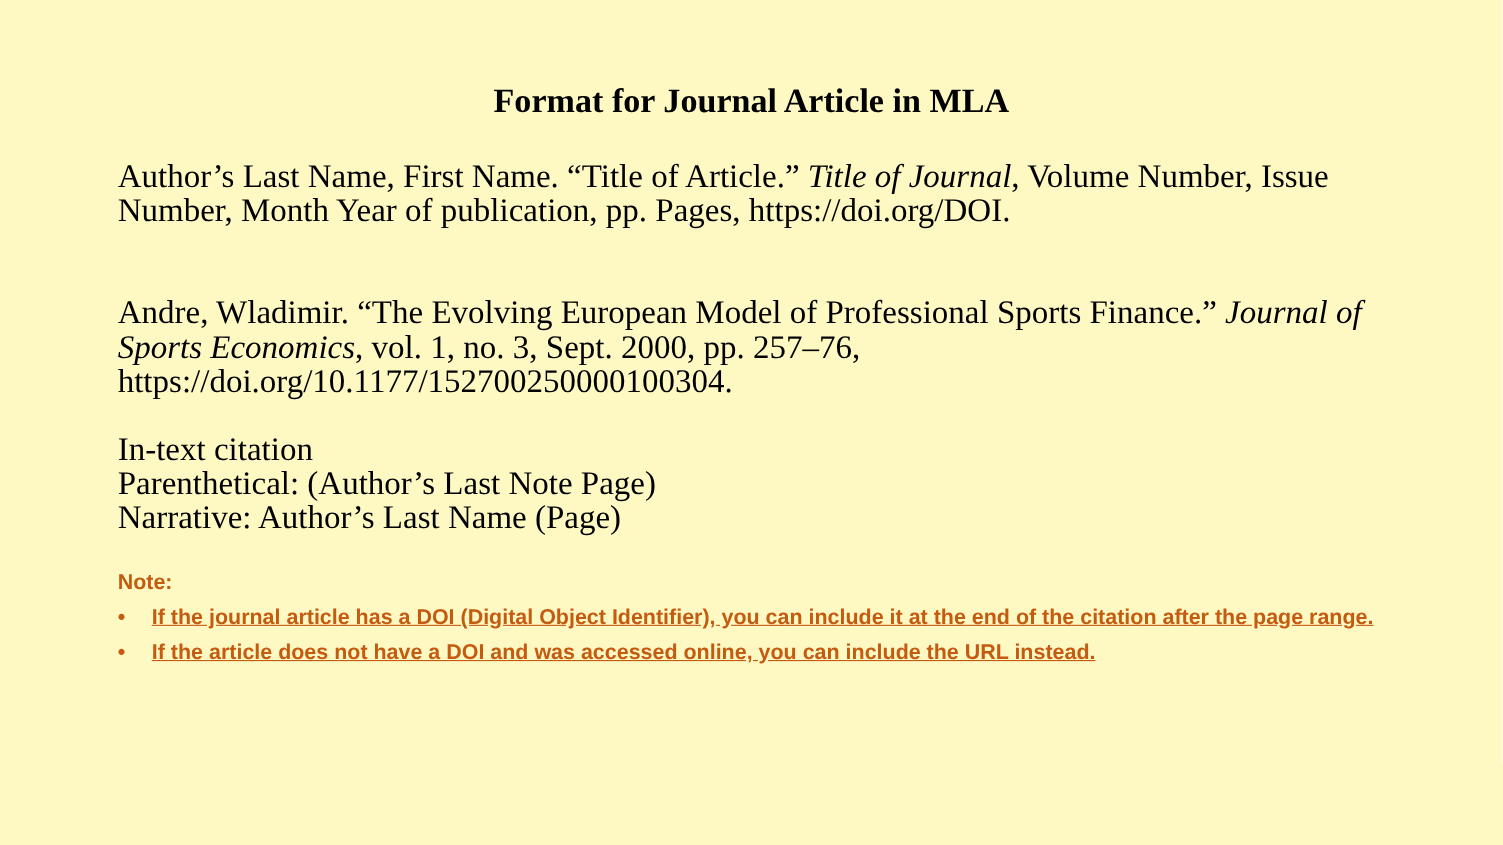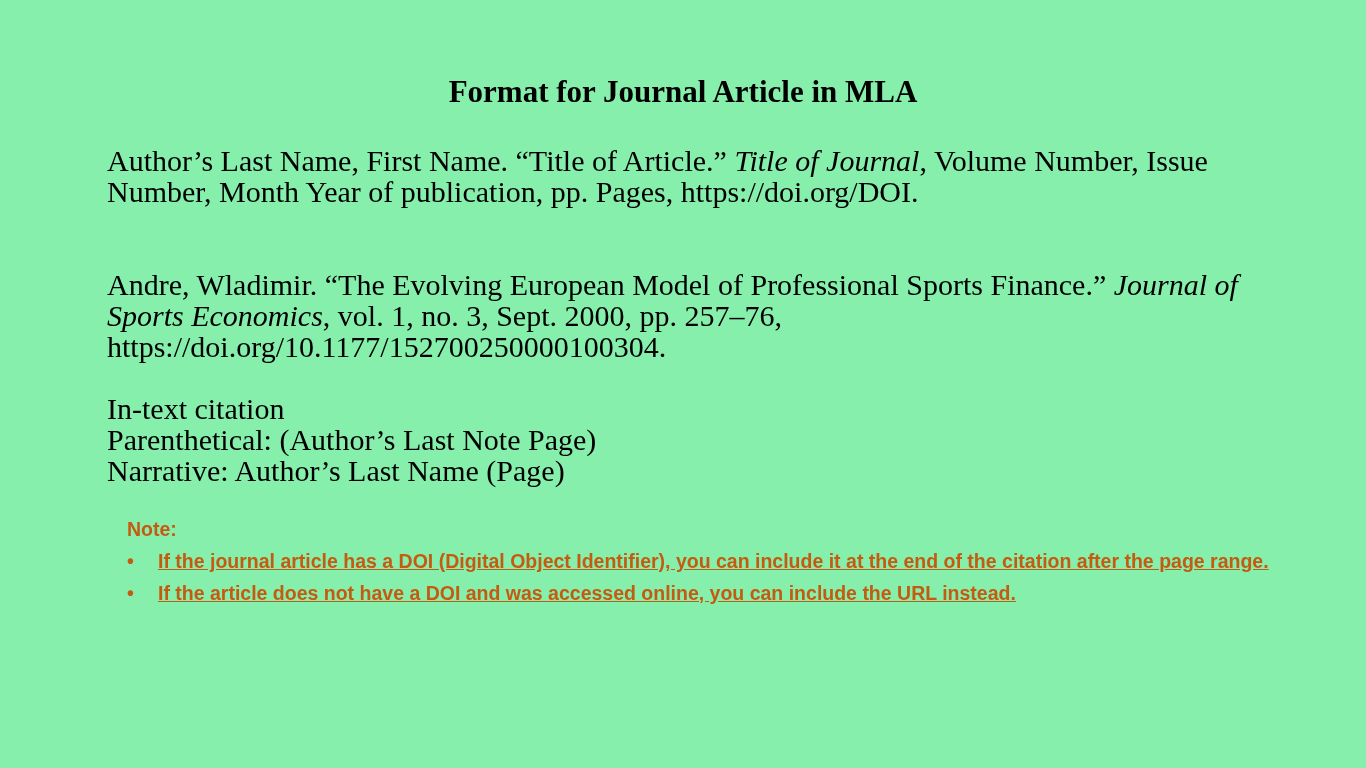--- a/index.html
+++ b/index.html
@@ -13,21 +13,21 @@
     position: relative;
     font-family: "Liberation Serif", serif;
     color: #000000;
     overflow: hidden;
   }
   .slide {
     position: absolute;
     left: 0; top: 0;
     width: 1366px;
     height: 768px;
-    background: #86efac;
+    background: #fef9c3;
   }
   .title {
     position: absolute;
     left: 0;
     top: 72px;
     width: 1366px;
     text-align: center;
     font-family: "Liberation Serif", serif;
     font-weight: bold;
     font-size: 31px;
@@ -54,21 +54,20 @@
     font-style: italic;
   }
   .note-block {
     position: absolute;
     left: 107px;
     top: 515px;
     width: 1180px;
     font-family: "Liberation Sans", sans-serif;
     color: #C55A11;
     font-weight: bold;
-    margin-left: 20px;
   }
   .note-head {
     font-size: 19.5px;
     line-height: 28px;
     margin-bottom: 3px;
   }
   .bullet-row {
     display: flex;
     align-items: flex-start;
     font-size: 19.5px;

